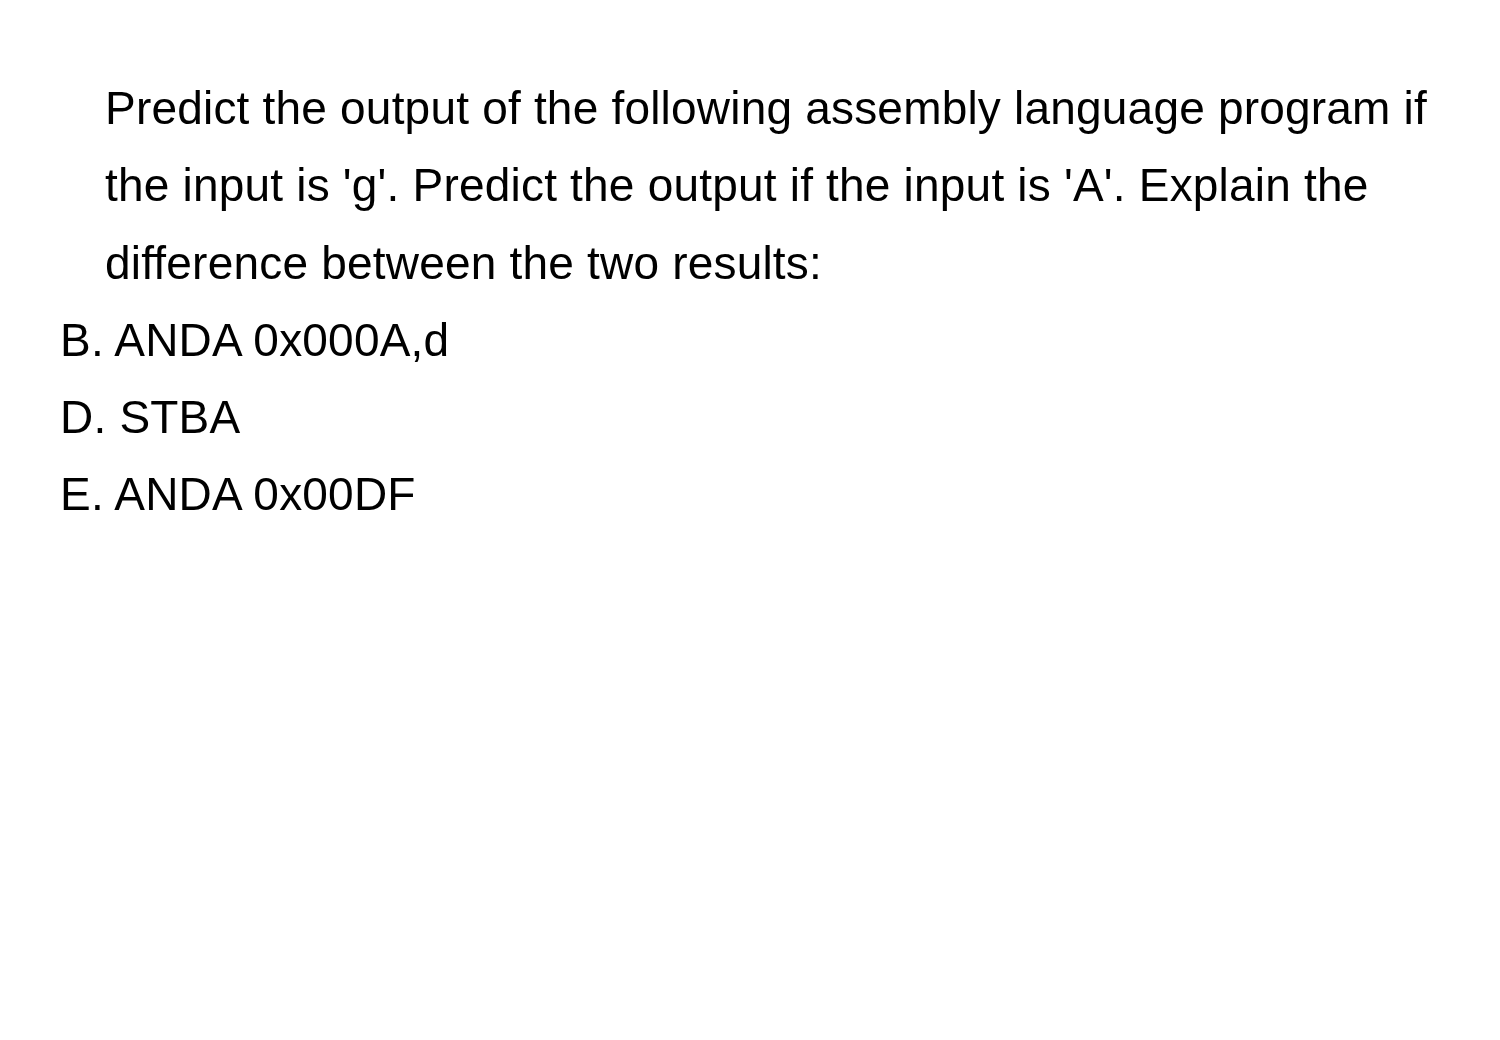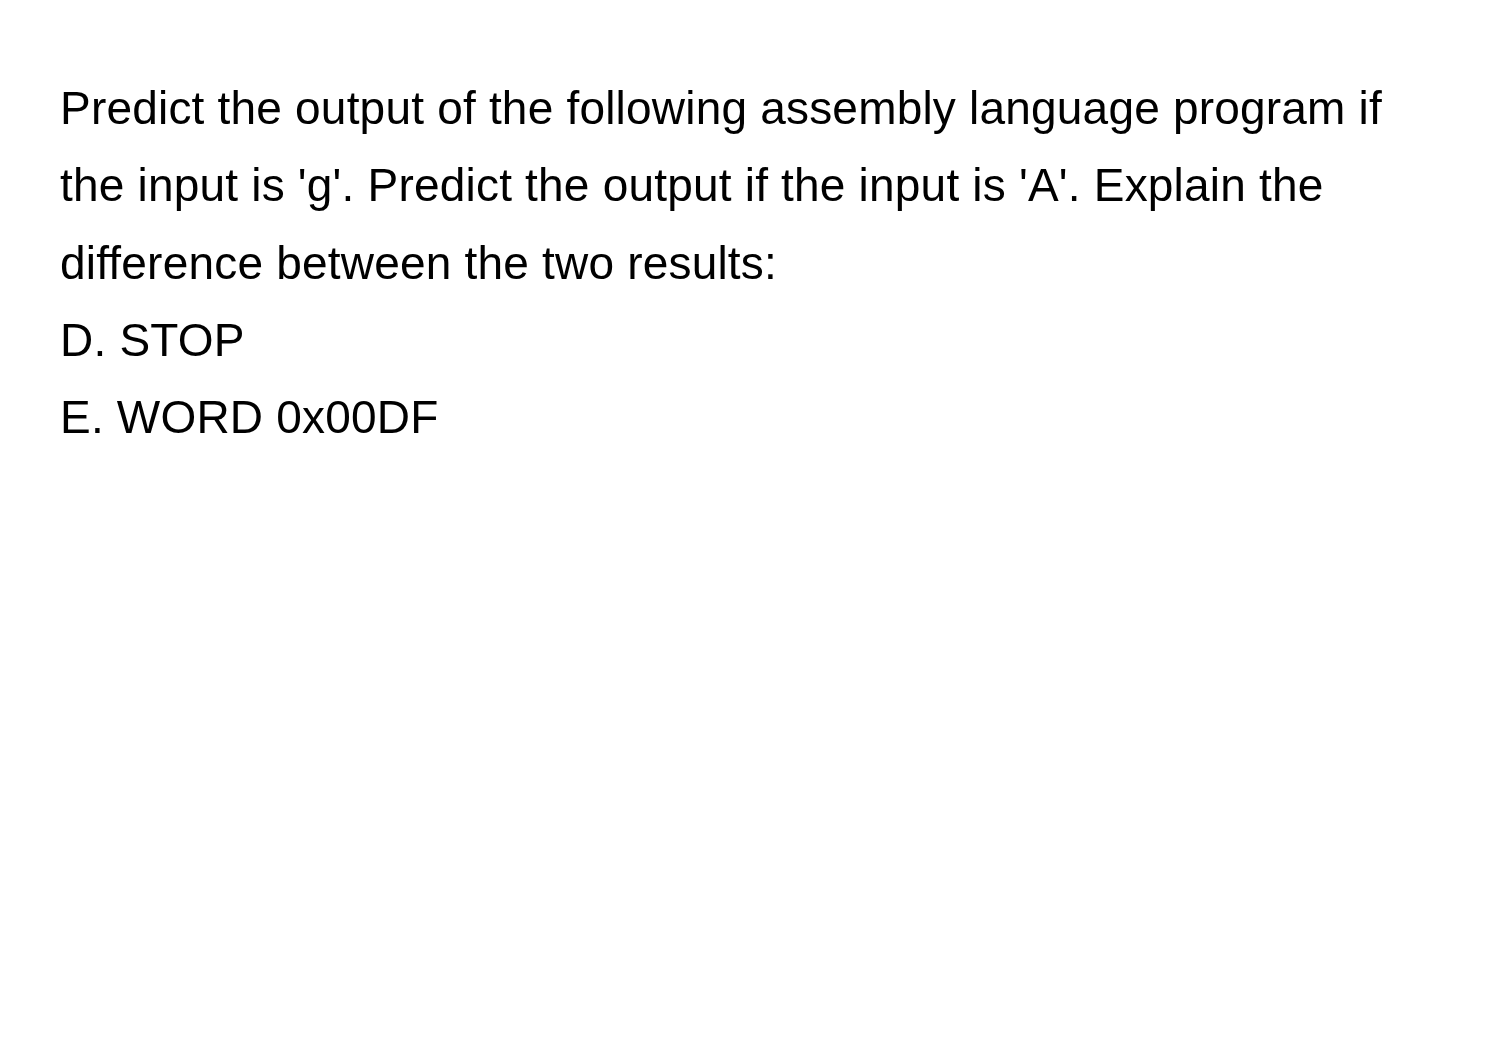--- a/index.html
+++ b/index.html
@@ -12,25 +12,27 @@
   color: #000000;
 }
 .content {
   font-size: 46px;
   line-height: 1.68;
   font-weight: 400;
   letter-spacing: 0.2px;
 }
 .para {
   margin-bottom: 0px;
+  margin-left: 45px;
 }
 .item {
   margin-bottom: 0px;
 }
 </style>
 </head>
 <body>
 
 <div class="content">
   <div class="para">Predict the output of the following assembly language program if the input is 'g'. Predict the output if the input is 'A'. Explain the difference between the two results:</div>
-  <div class="item">D. STOP</div>
-  <div class="item">E. WORD 0x00DF</div>
+  <div class="item">B. ANDA 0x000A,d</div>
+  <div class="item">D. STBA</div>
+  <div class="item">E. ANDA 0x00DF</div>
 </div>
 
 </body></html>

